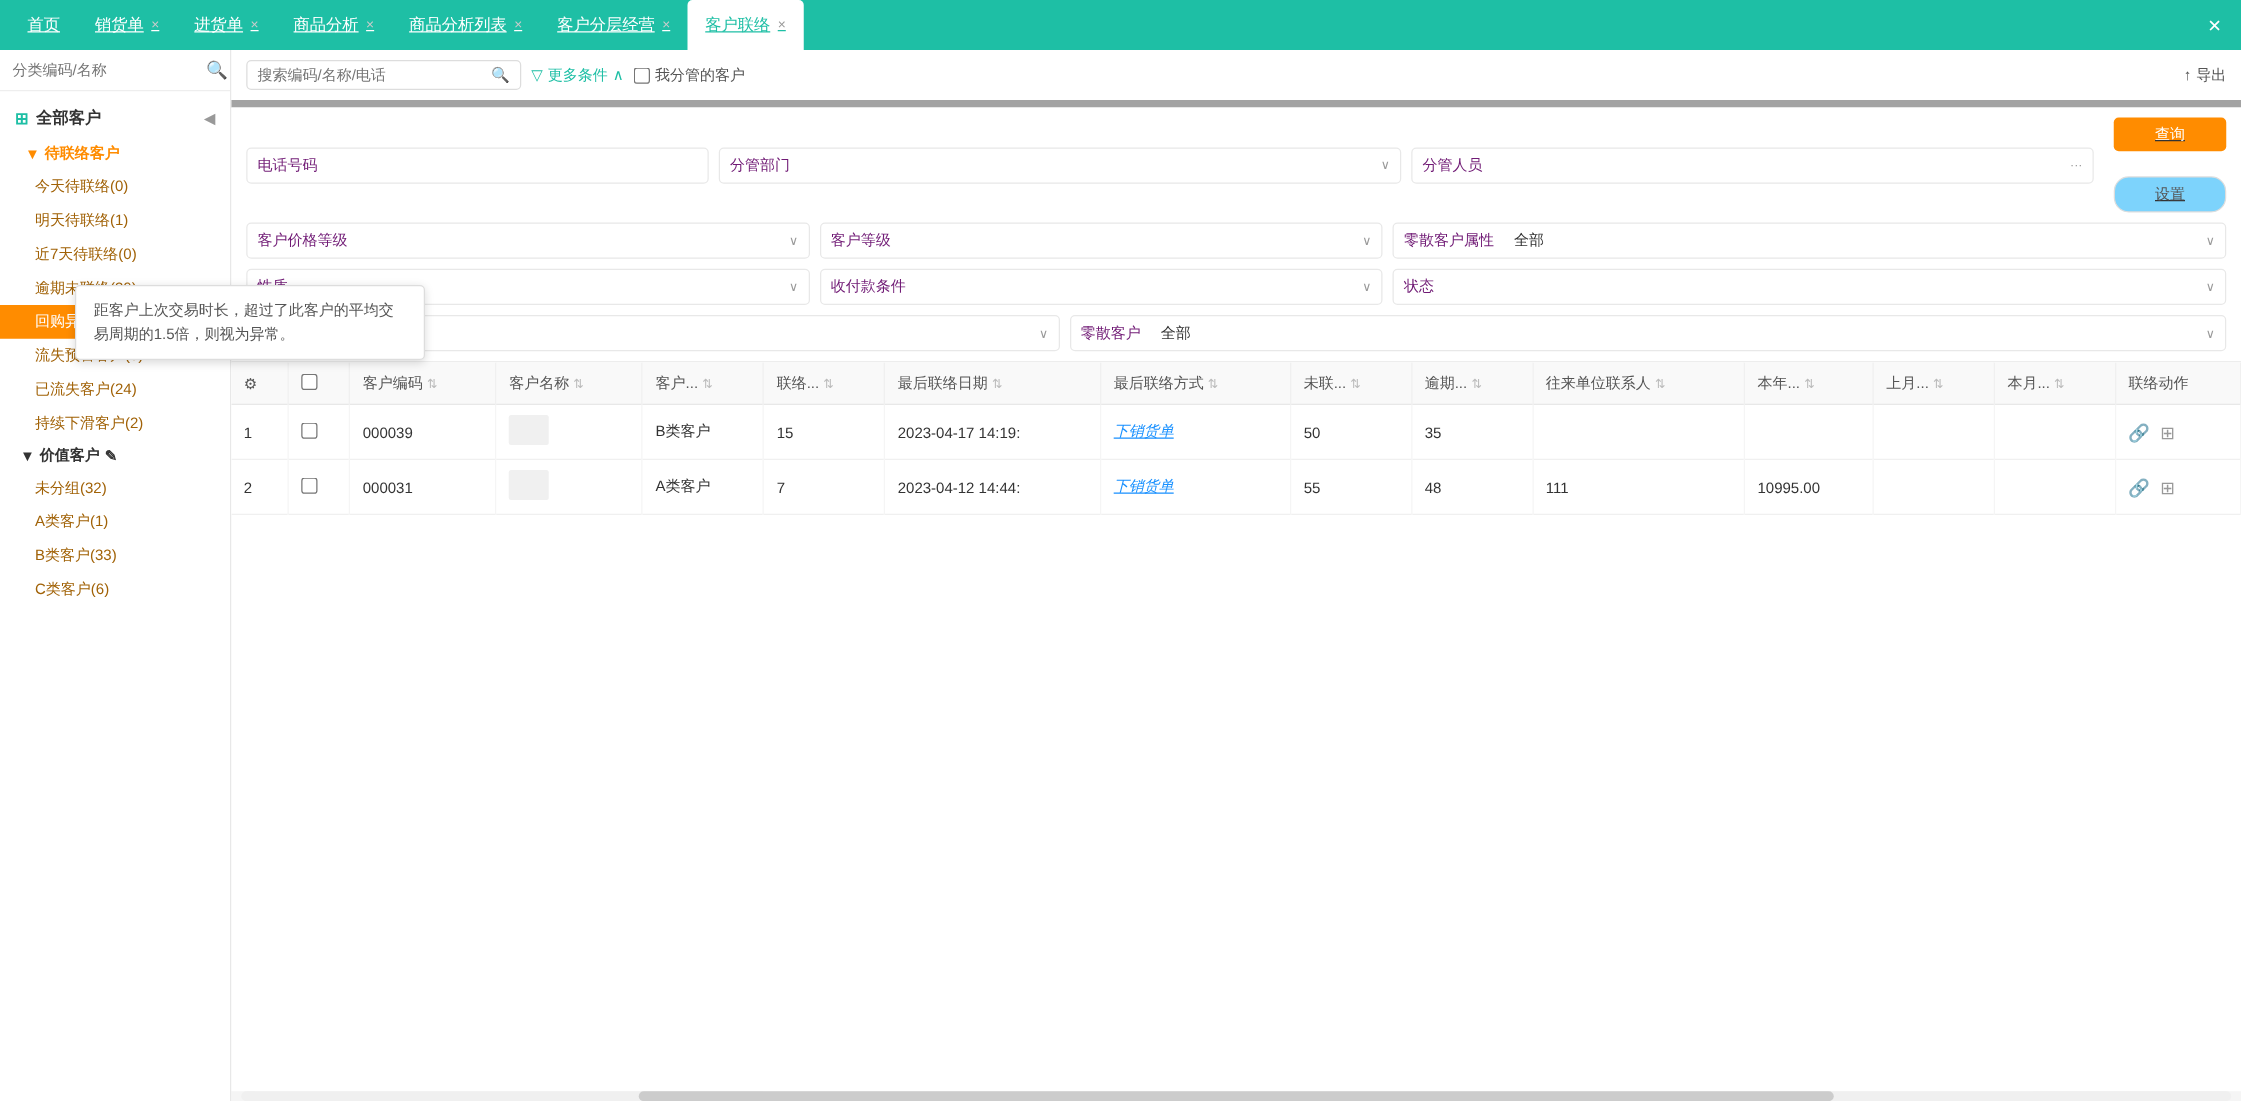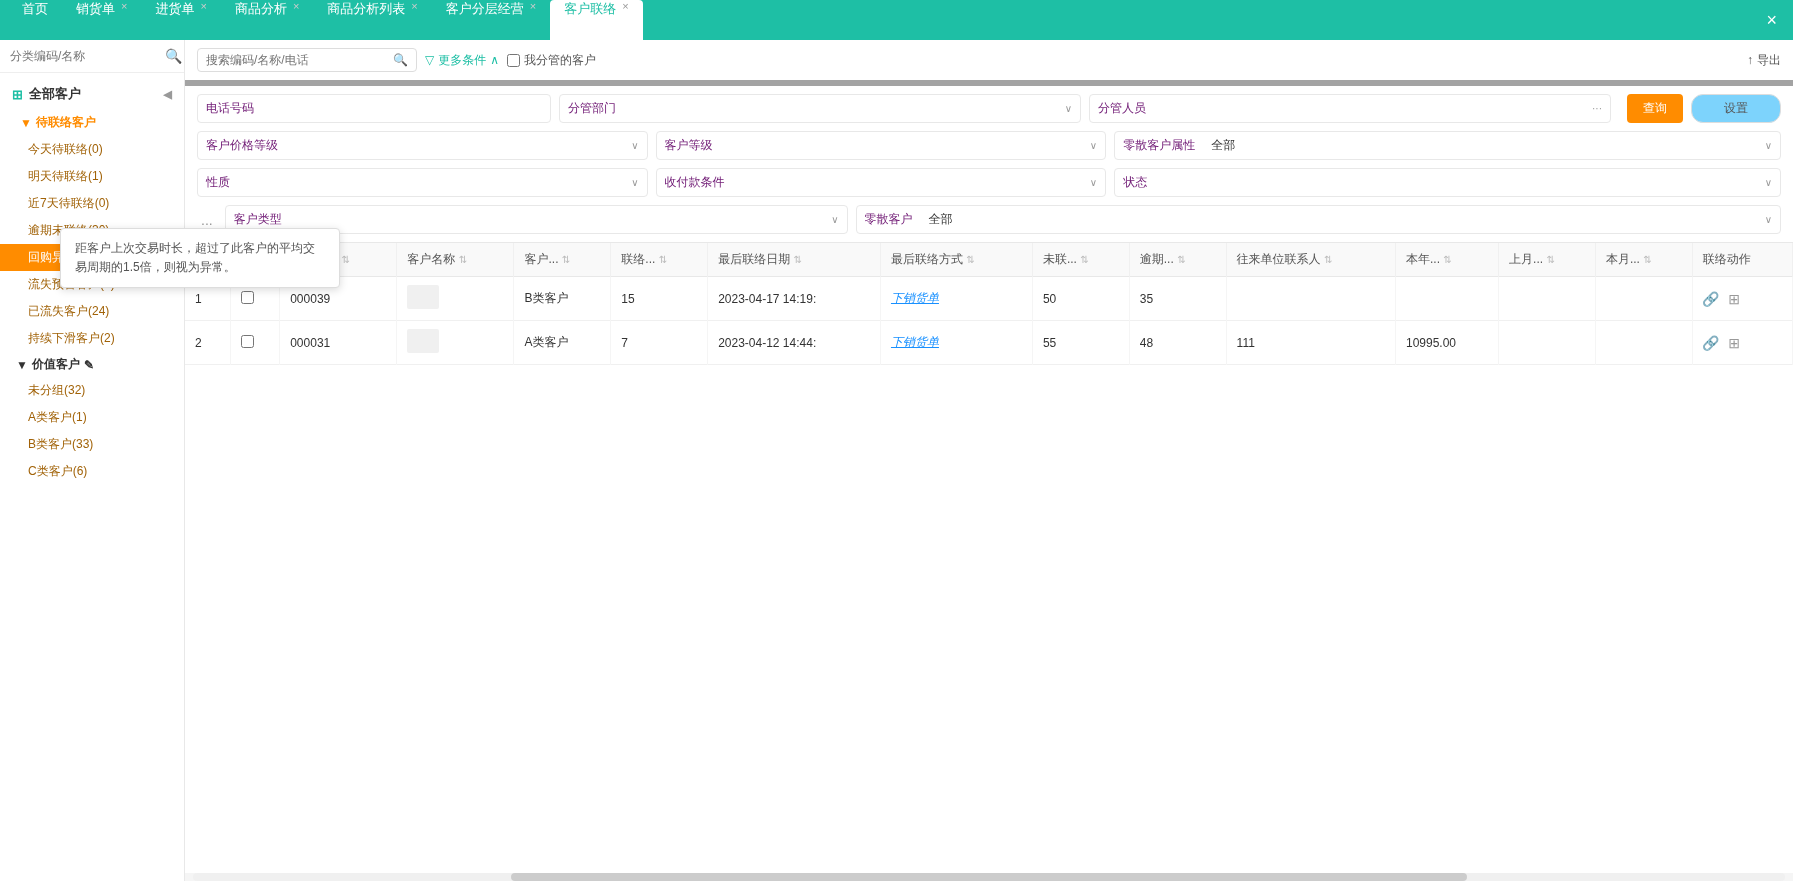--- a/index.html
+++ b/index.html
@@ -4,22 +4,22 @@
   <style>
     * { box-sizing: border-box; margin: 0; padding: 0; }
     body { font-family: 'Microsoft YaHei', Arial, sans-serif; font-size: 12px; background: #f5f5f5; color: #333; overflow: hidden; width: 1793px; height: 881px; }
 
     
     .top-nav {
       display: flex; align-items: center; height: 40px;
       background: #1ebfa5; padding: 0 8px;
     }
     .nav-tab {
-      display: flex; height: 40px; padding: 0 14px;
-      color: #fff; font-size: 13px; cursor: pointer; white-space: nowrap; position: relative;
+      display: flex; align-items: center; height: 40px; padding: 0 14px;
+      color: #fff; font-size: 13px; cursor: pointer; white-space: nowrap; position: relative; text-decoration: underline;
     }
     .nav-tab.active {
       background: #fff; color: #1ebfa5; border-radius: 4px 4px 0 0;
     }
     .nav-tab .close-btn {
       margin-left: 6px; font-size: 11px; color: #ccc; cursor: pointer;
     }
     .nav-tab.active .close-btn { color: #999; }
     .nav-spacer { flex: 1; }
     .nav-close { color: #fff; font-size: 18px; cursor: pointer; padding: 0 8px; }
@@ -108,21 +108,21 @@
       display: flex; align-items: center; flex: 1; border: 1px solid #e8e8e8; border-radius: 4px;
       padding: 5px 8px; background: #fff; min-width: 0;
     }
     .filter-field label {
       color: #701a75; font-size: 12px; white-space: nowrap; margin-right: 8px;
     }
     .filter-field .select-arrow {
       margin-left: auto; color: #999; font-size: 10px;
     }
     .action-btns {
-      display: flex; gap: 8px; margin-left: 8px;
+      display: flex; flex-direction: column; gap: 20px; margin-left: 8px; text-decoration: underline;
     }
     .btn-query {
       background: #ff8c00; color: #fff; border: none; border-radius: 4px;
       padding: 5px 16px; cursor: pointer; font-size: 12px; white-space: nowrap;
     }
     .btn-settings {
       background: #7dd3fc; color: #555; border: 1px solid #ddd; border-radius: 12px;
       padding: 5px 32px; cursor: pointer; font-size: 12px; white-space: nowrap;
     }
 

